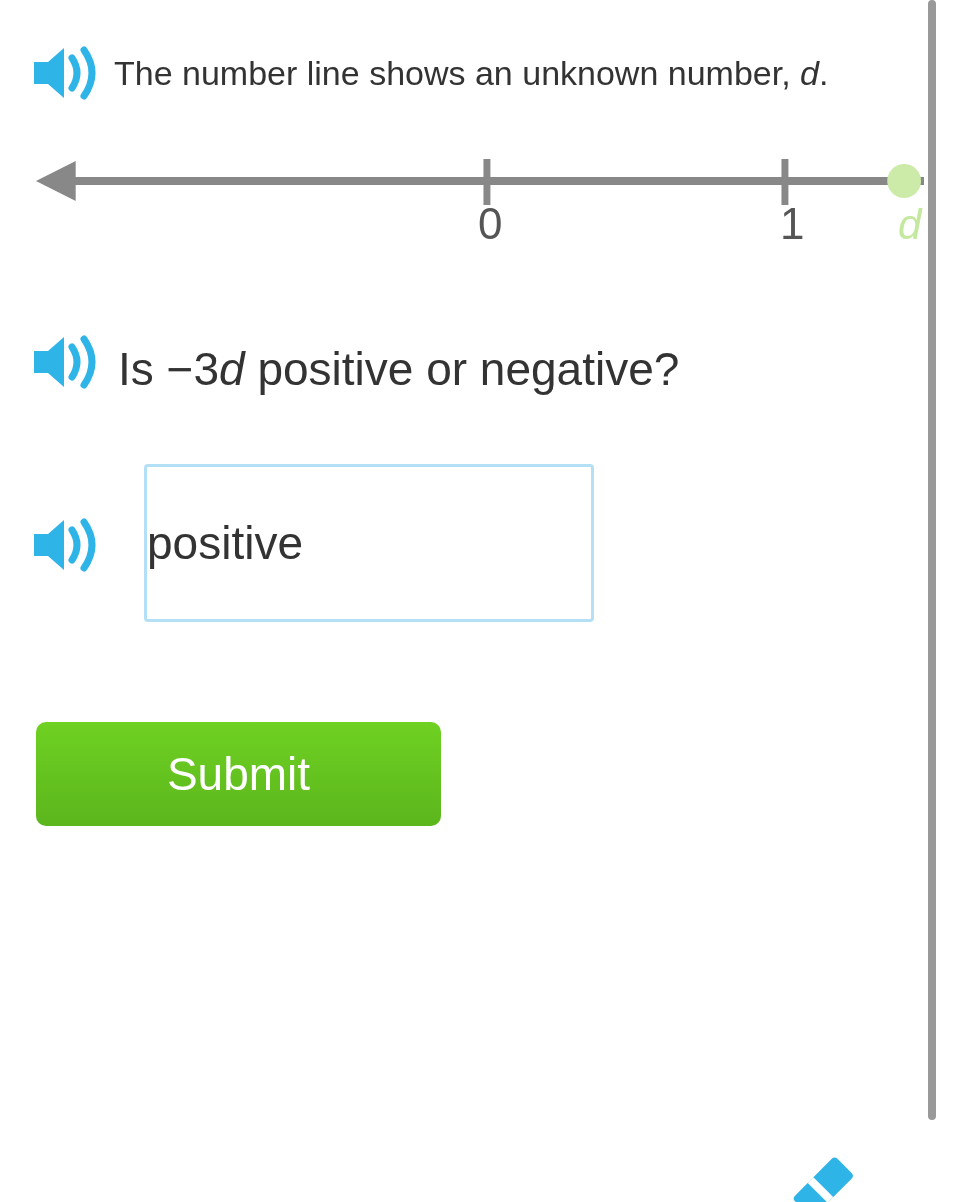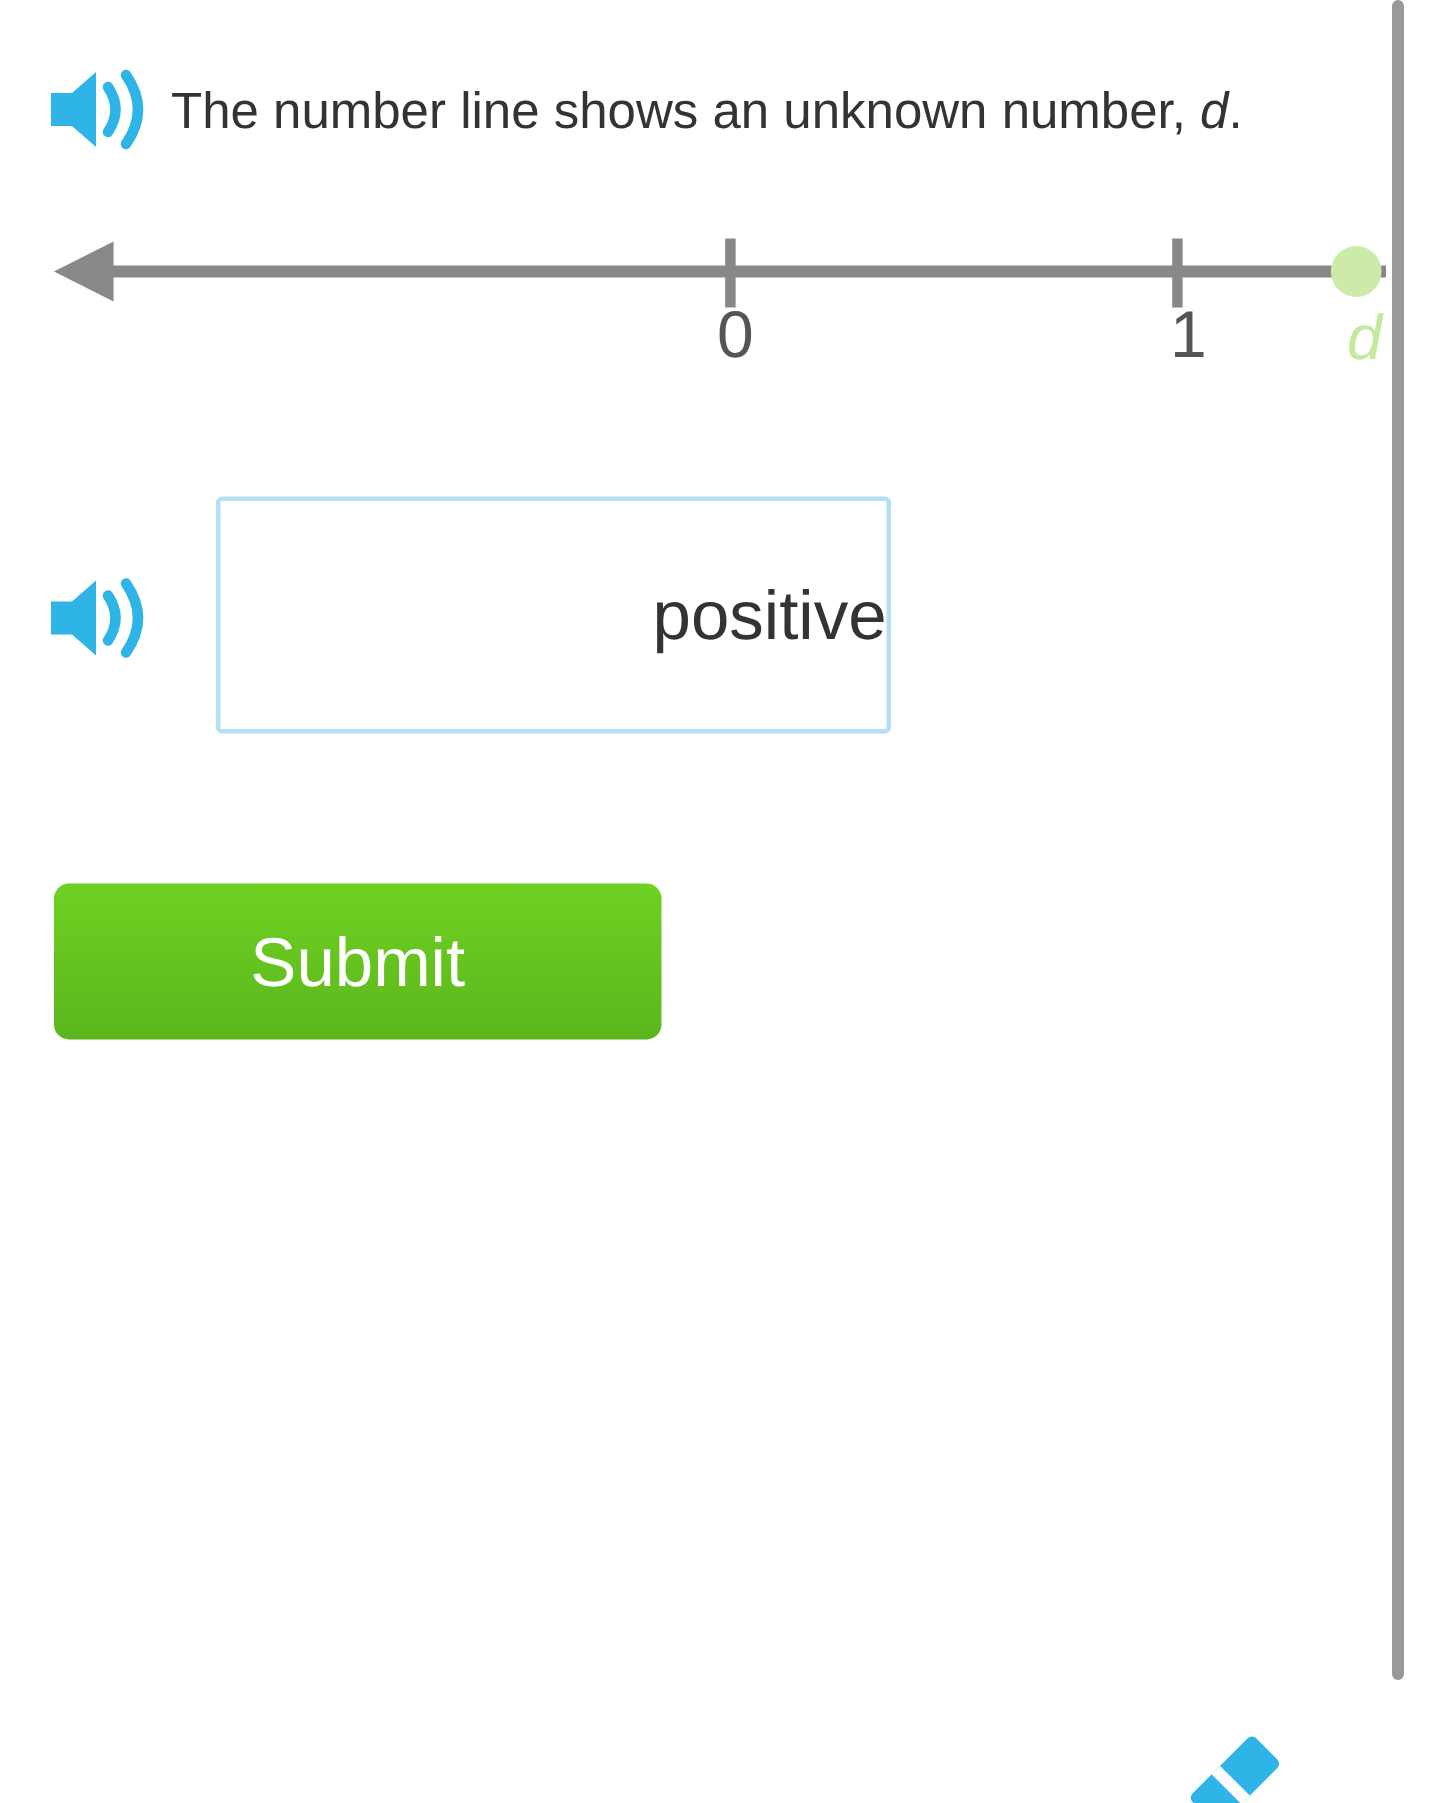--- a/index.html
+++ b/index.html
@@ -86,21 +86,21 @@
       cursor: pointer;
     }
     .choice-list { display: flex; flex-direction: column; gap: 46px; }
     .choice {
       width: 450px;
       height: 158px;
       border: 3px solid #b3e0f5;
       border-radius: 4px;
       display: flex;
       align-items: center;
-      justify-content: flex-end;
+      justify-content: flex-start;
       font-size: 46px;
       color: #333;
       cursor: pointer;
       background: #fff;
     }
     .submit-btn {
       width: 405px;
       height: 104px;
       background: linear-gradient(to bottom, #6fd122, #5bb61d);
       border: none;
@@ -144,20 +144,29 @@
       <polygon points="6,50 46,30 46,70" fill="#888"></polygon>
       <line x1="460" y1="28" x2="460" y2="74" stroke="#888" stroke-width="7"></line>
       <line x1="760" y1="28" x2="760" y2="74" stroke="#888" stroke-width="7"></line>
       <circle cx="880" cy="50" r="17" fill="#cdeba8"></circle>
     </svg>
     <div class="nl-label" style="left:448px;">0</div>
     <div class="nl-label" style="left:750px;">1</div>
     <div class="nl-label-d" style="left:868px;">d</div>
   </div>
 
+  <div class="question-row">
+    <span class="speaker-wrap">
+      <svg viewBox="0 0 70 62" width="70" height="62">
+        <path d="M 4 20 L 18 20 L 34 6 L 34 56 L 18 42 L 4 42 Z" fill="#2fb4e8"></path>
+        <path d="M 42 16 Q 52 31 42 46" stroke="#2fb4e8" stroke-width="7" fill="none" stroke-linecap="round"></path>
+        <path d="M 54 8 Q 70 31 54 54" stroke="#2fb4e8" stroke-width="7" fill="none" stroke-linecap="round"></path>
+      </svg>
+    </span><span>Is </span><span>−3</span><span class="var-italic">d</span><span> positive or negative?</span>
+  </div>
 
   <div class="choices-container">
     <div class="choices-speaker">
       <svg viewBox="0 0 70 62" width="70" height="62">
         <path d="M 4 20 L 18 20 L 34 6 L 34 56 L 18 42 L 4 42 Z" fill="#2fb4e8"></path>
         <path d="M 42 16 Q 52 31 42 46" stroke="#2fb4e8" stroke-width="7" fill="none" stroke-linecap="round"></path>
         <path d="M 54 8 Q 70 31 54 54" stroke="#2fb4e8" stroke-width="7" fill="none" stroke-linecap="round"></path>
       </svg>
     </div>
     <div class="choice-list">

